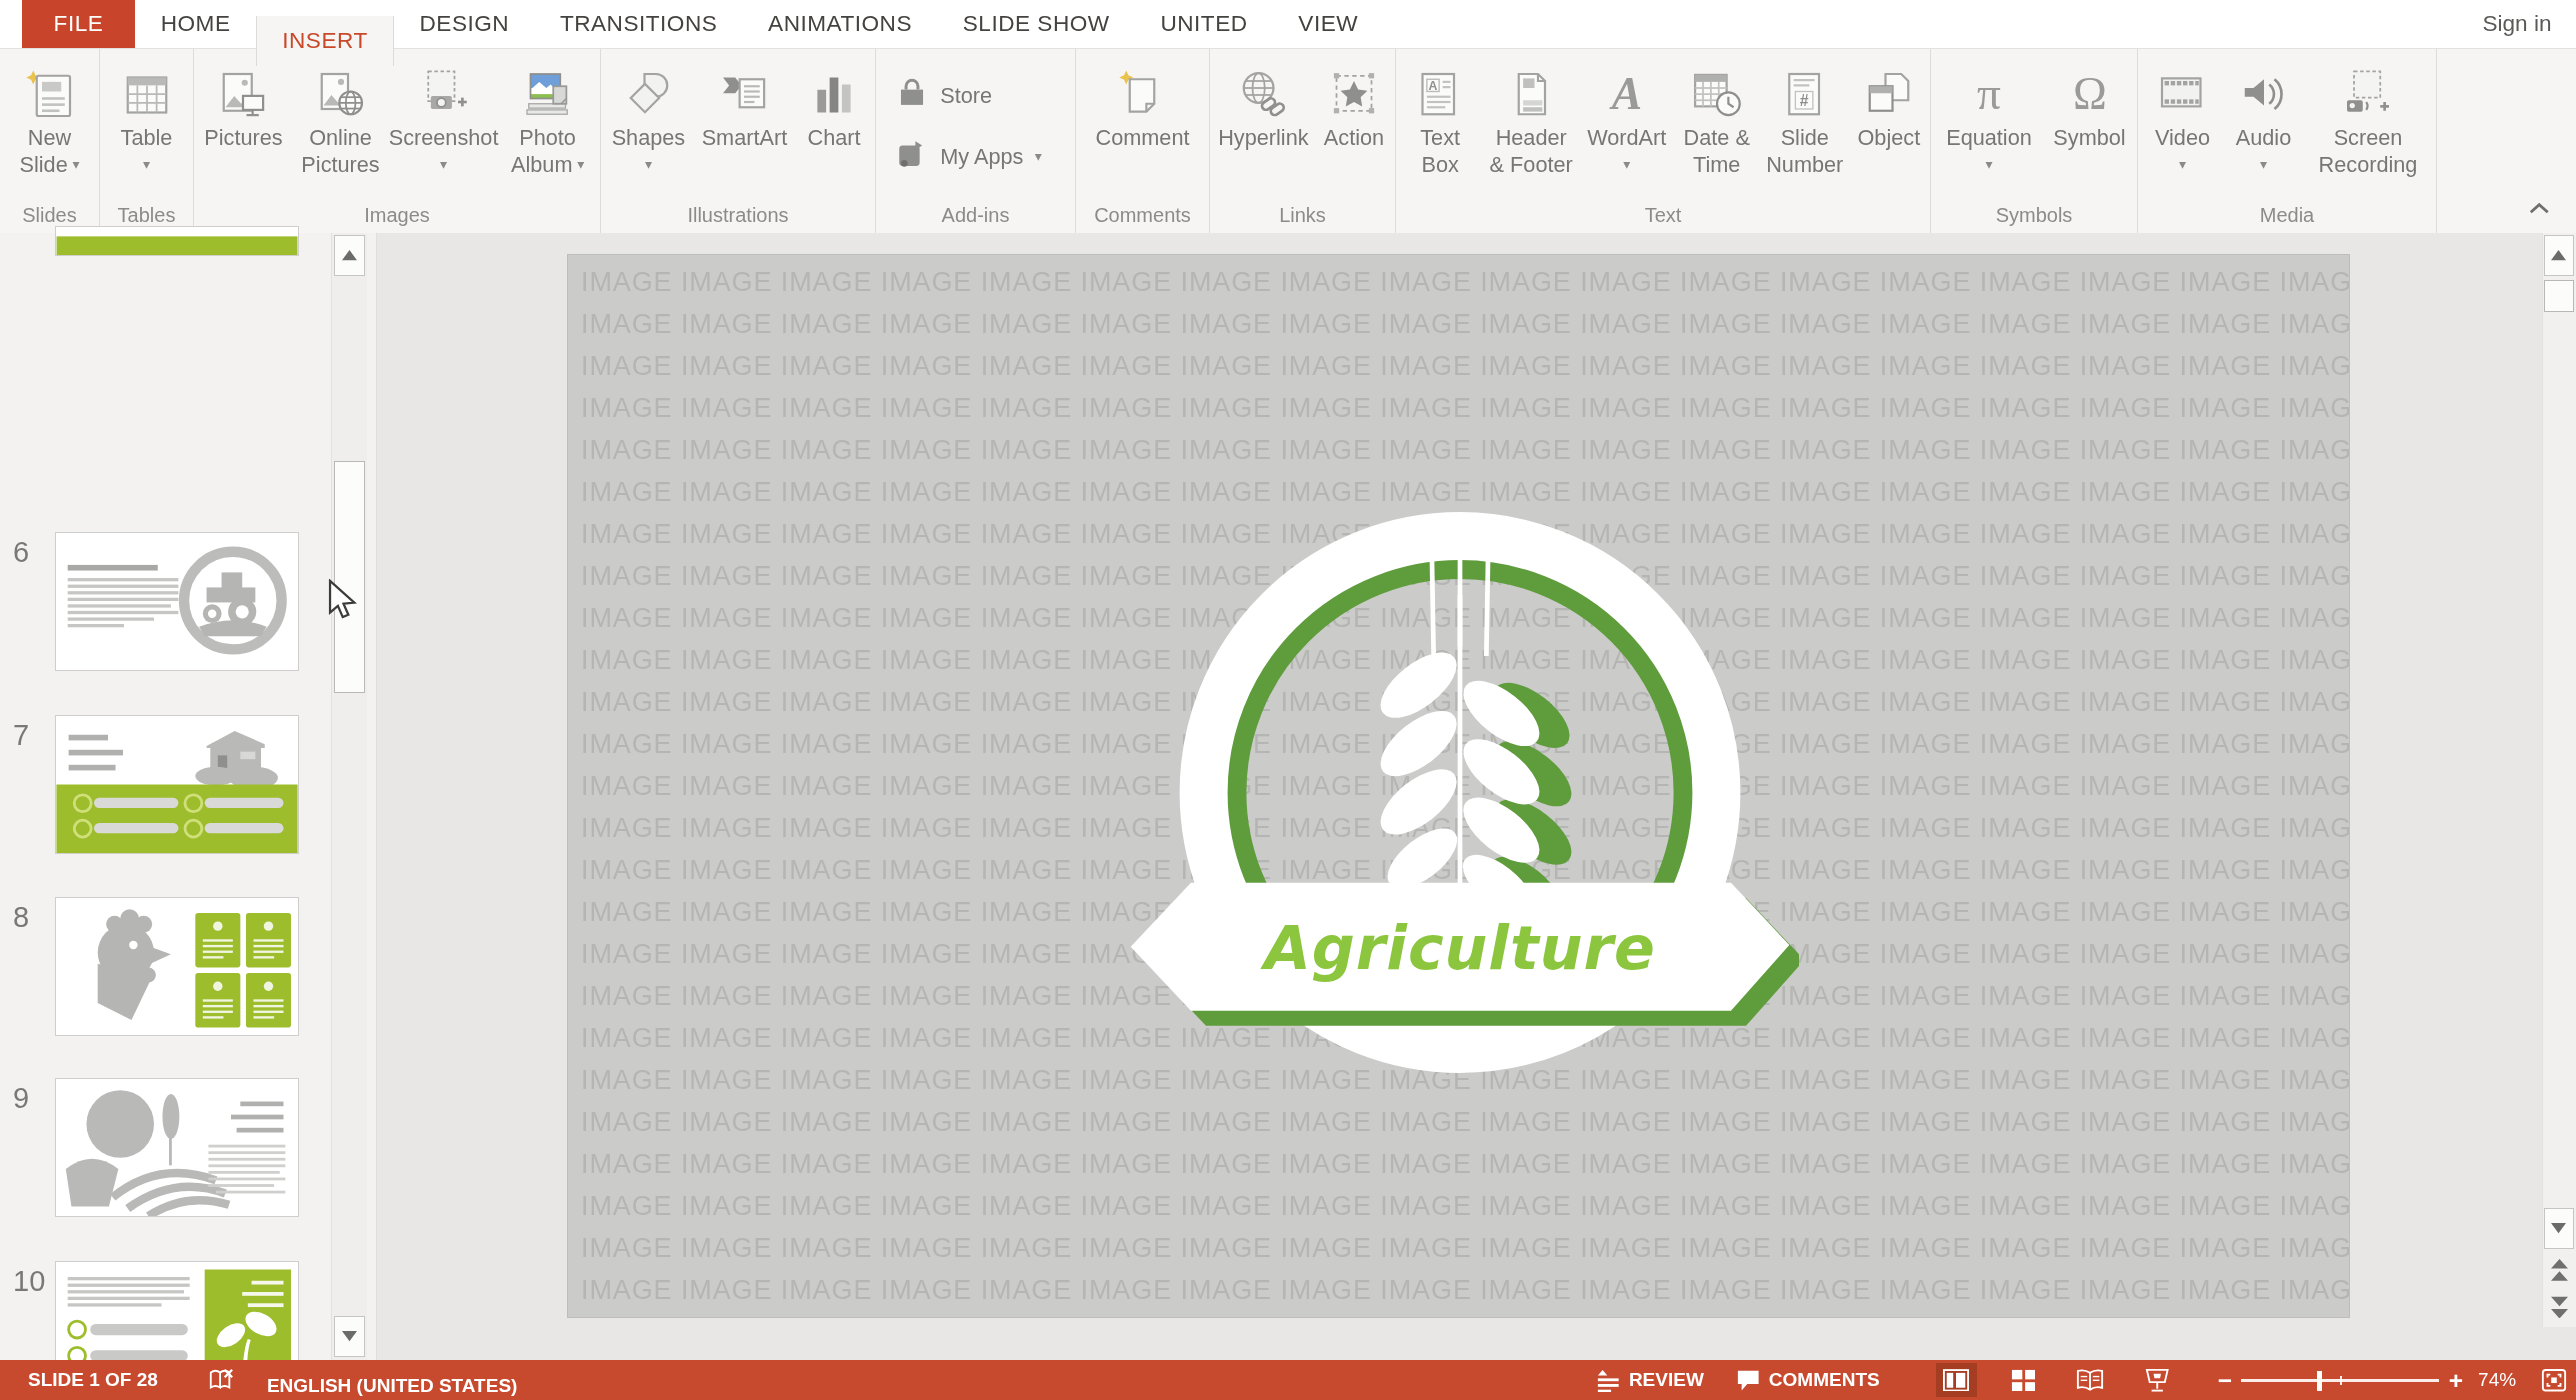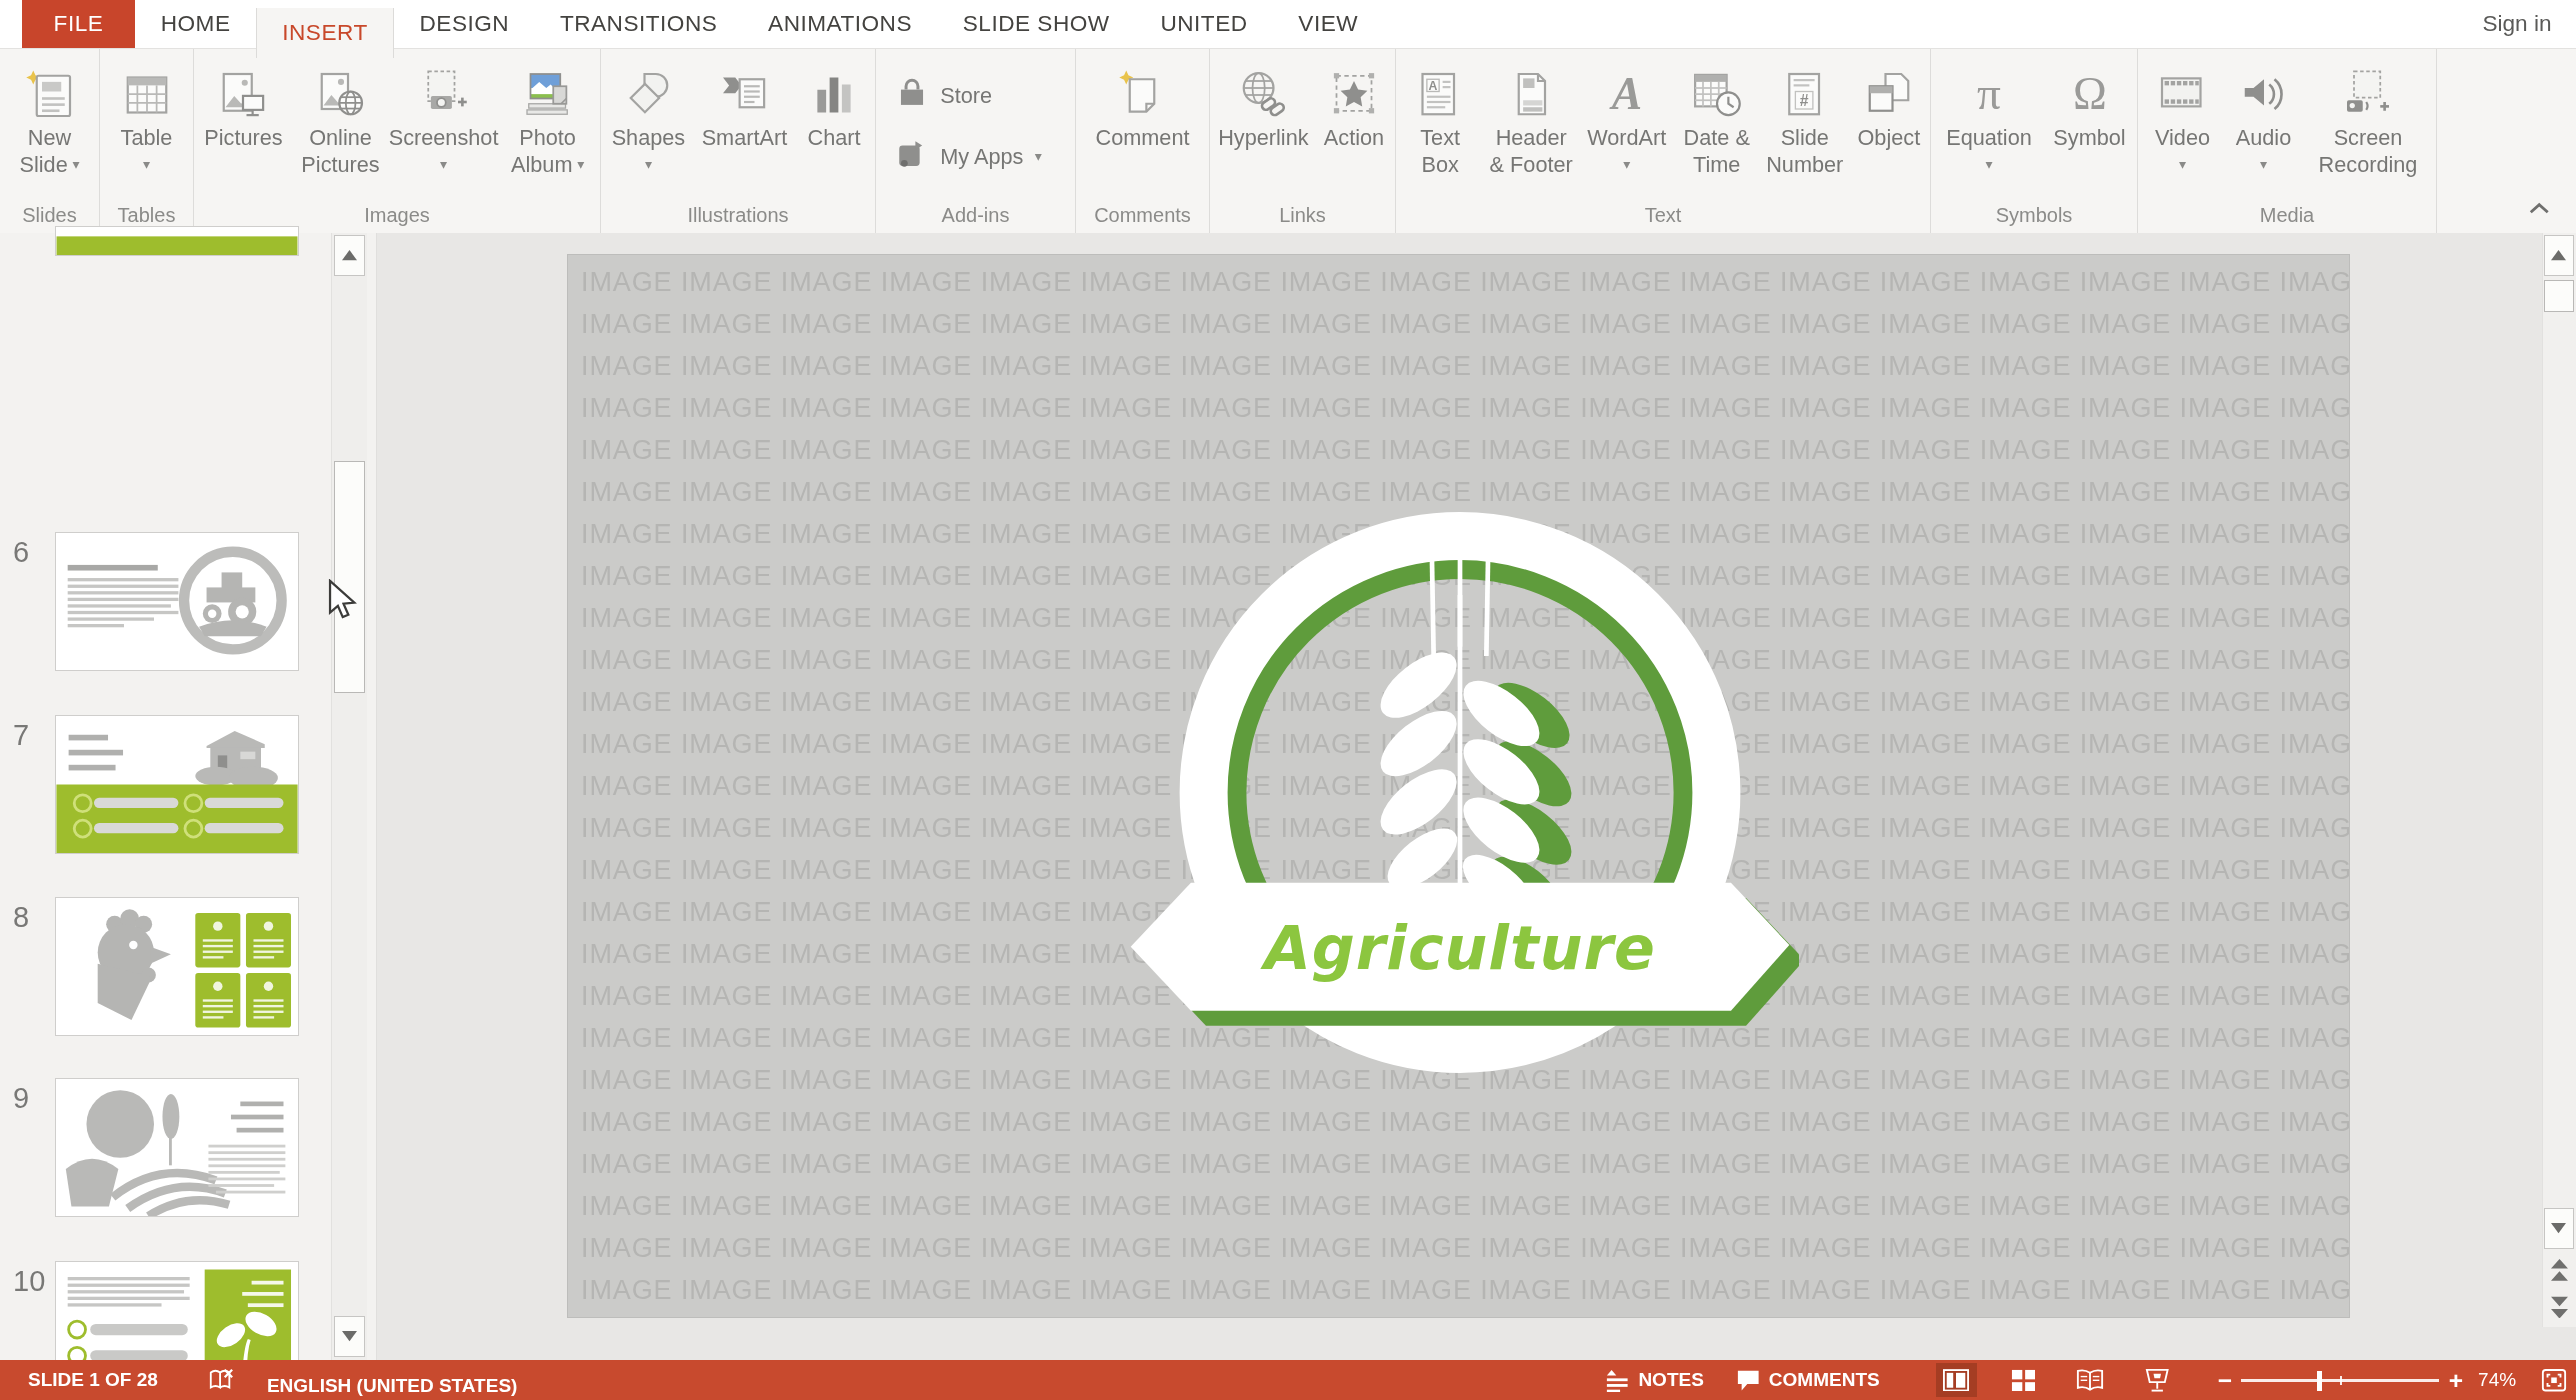--- a/index.html
+++ b/index.html
@@ -15,21 +15,21 @@
     border-bottom:0.9px solid #e3e2e0; z-index:5;padding-left:16px;
   }
   .tab {
     display:flex; align-items:center; padding:0 25.4px; font-size:22.6px;
     color:#444340; letter-spacing:0.5px; cursor:default; white-space:nowrap;
   }
   .tab.file { background:#C8452B; color:#ffffff; padding:0 32px; margin-left:5.6px; }
   .tab.active {
     background:#f6f5f3; color:#C8482A;
     border-left:0.9px solid #dcdbd9; border-right:0.9px solid #dcdbd9;
-    position:relative; top:8px; height:50px;
+    position:relative; top:16px; height:50px;
   }
   .signin { margin-left:auto; display:flex; align-items:center; padding:0 24.5px; font-size:22.6px; color:#5a5a58; }
   
   .ribbon {
     position:absolute; left:0; top:49px; width:100%; height:185px;
     background:#f6f5f3; display:flex; align-items:stretch;
     border-bottom:0.9px solid #d5d4d2;
   }
   .group { position:relative; display:flex; flex-direction:column; border-right:0.9px solid #dddcda; flex:0 0 auto; }
   .btnrow { flex:1; display:flex; justify-content:center; align-items:stretch; padding:7.5px 1.9px 0; }
@@ -899,21 +899,21 @@
     </div>
 
     <div class="sb-right">
       <span class="sb-item">
         <svg width="24.5" height="24.5" viewBox="0 0 26 26">
             <polygon points="7,2 12,8 2,8" fill="#ffffff"></polygon>
             <rect x="2" y="11" width="22" height="3" fill="#ffffff"></rect>
             <rect x="2" y="17" width="22" height="3" fill="#ffffff"></rect>
             <rect x="2" y="23" width="14" height="3" fill="#ffffff"></rect>
           </svg>
-        <span style="font-weight:bold;">NOTES</span>
+        <span style="font-weight:bold;">REVIEW</span>
       </span>
       <span class="sb-item" style="margin-left:32px;">
         <svg width="24.5" height="24.5" viewBox="0 0 26 26">
             <path d="M2 3h22v14H12l-6 7v-7H2z" fill="#ffffff"></path>
           </svg>
         <span style="font-weight:bold;">COMMENTS</span>
       </span>
 
       <span class="viewbtn active" style="margin-left:56px;">
         <svg width="26" height="22.6" viewBox="0 0 28 24">

